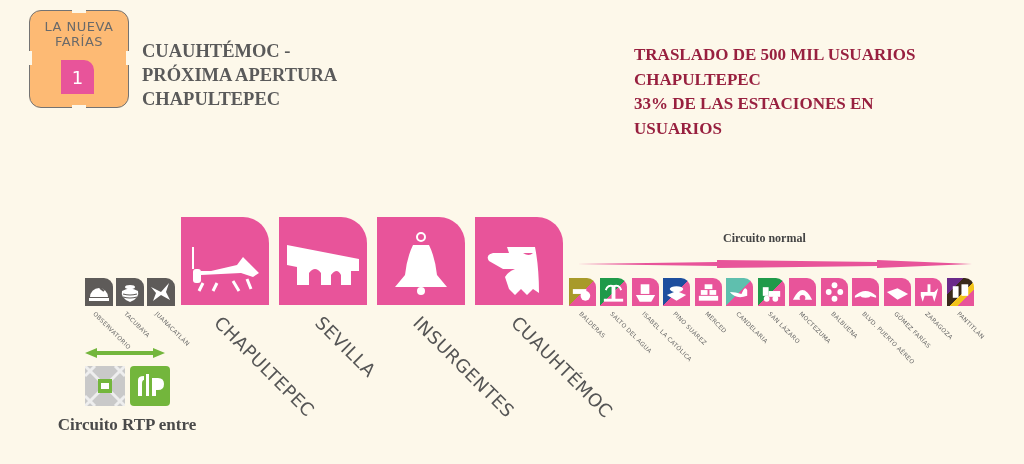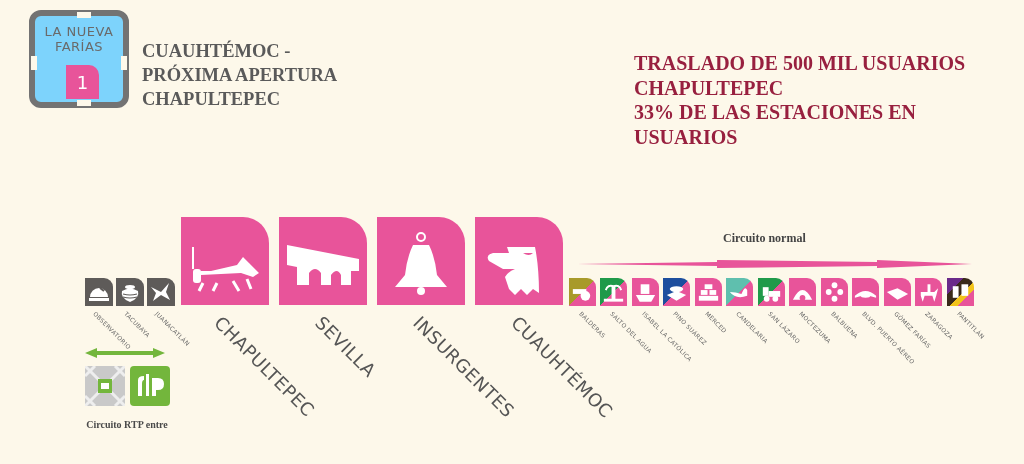--- a/index.html
+++ b/index.html
@@ -1,52 +1,52 @@
 <!DOCTYPE html>
 <html><head>
 <meta charset="utf-8">
 <style>
   * { box-sizing: border-box; margin: 0; padding: 0; }
   html, body { width: 1024px; height: 464px; overflow: hidden; }
   body { background: #fdf8ea; position: relative; font-family: "Liberation Serif", serif; }
 
   .logo { position: absolute; left: 29px; top: 10px; width: 100px; height: 98px;
-    border: 6px solid #737373; border-radius: 12px; background: #7dd3fc; }
+    border: 1px solid #737373; border-radius: 12px; background: #fdba74; }
   .logo .notch { position: absolute; width: 10px; height: 10px; background: #fdf8ea; }
   .logo .l1 { position: absolute; left: 0; right: 0; top: 8px; text-align: center;
     font-family: "DejaVu Sans", sans-serif; font-size: 13px; color: #6a6a6a; letter-spacing: 0.5px; line-height: 15px; }
   .logo .badge { position: absolute; left: 31px; top: 49px; width: 33px; height: 34px;
     background: #e8549a; border-radius: 0 10px 0 0; color: #fff; font-family: "DejaVu Sans", sans-serif;
     font-size: 18px; text-align: center; line-height: 36px; }
 
   .headline { position: absolute; left: 142px; top: 39px; color: #5a5a5a; font-weight: bold;
     font-size: 18.5px; line-height: 24px; }
-  .notice { position: absolute; left: 634px; top: 51px; color: #98203f; font-weight: bold;
-    font-size: 20px; line-height: 24.5px; }
+  .notice { position: absolute; left: 634px; top: 43px; color: #98203f; font-weight: bold;
+    font-size: 17px; line-height: 24.5px; }
 
   .svc-label { position: absolute; left: 723px; top: 231px; color: #444; font-weight: bold; font-size: 12px; }
   .arrow { position: absolute; left: 577px; top: 259px; width: 395px; height: 10px; }
 
   .station { position: absolute; border-radius: 0 45% 0 0; overflow: hidden; }
   .station svg { width: 100%; height: 100%; display: block; }
 
   .big { top: 217px; width: 88px; height: 88px; background: #e8549a; border-radius: 0 26px 0 0; }
   .gray { top: 278px; width: 28px; height: 28px; background: #5e5b59; border-radius: 0 9px 0 0; }
   .small { top: 278px; width: 27px; height: 28px; border-radius: 0 9px 0 0; }
 
   .lbl { position: absolute; transform-origin: 0 0; transform: rotate(45deg);
     font-family: "DejaVu Sans", sans-serif; color: #666; white-space: nowrap; }
   .lbl.tiny { font-size: 6px; letter-spacing: 0.3px; }
   .lbl.large { font-size: 18px; letter-spacing: 0.5px; color: #555; }
 
   .green-arrow { position: absolute; left: 85px; top: 348px; width: 80px; height: 10px; }
   .metro-logo { position: absolute; left: 85px; top: 366px; width: 40px; height: 40px; }
   .rtp-logo { position: absolute; left: 130px; top: 366px; width: 40px; height: 40px; background: #73b63c; border-radius: 4px; }
   .rtp-caption { position: absolute; left: 42px; top: 417px; width: 170px; text-align: center;
-    color: #4a4a4a; font-weight: bold; font-size: 10px; line-height: 16px; }
+    color: #4a4a4a; font-weight: bold; font-size: 17px; line-height: 16px; }
 </style>
 </head>
 <body>
 
 <div class="logo">
   <div class="notch" style="left:-4px;top:40px;width:6px;height:14px;"></div>
   <div class="notch" style="right:-4px;top:40px;width:6px;height:14px;"></div>
   <div class="notch" style="left:42px;top:-4px;width:14px;height:6px;"></div>
   <div class="notch" style="left:42px;bottom:-4px;width:14px;height:6px;"></div>
   <div class="l1">

